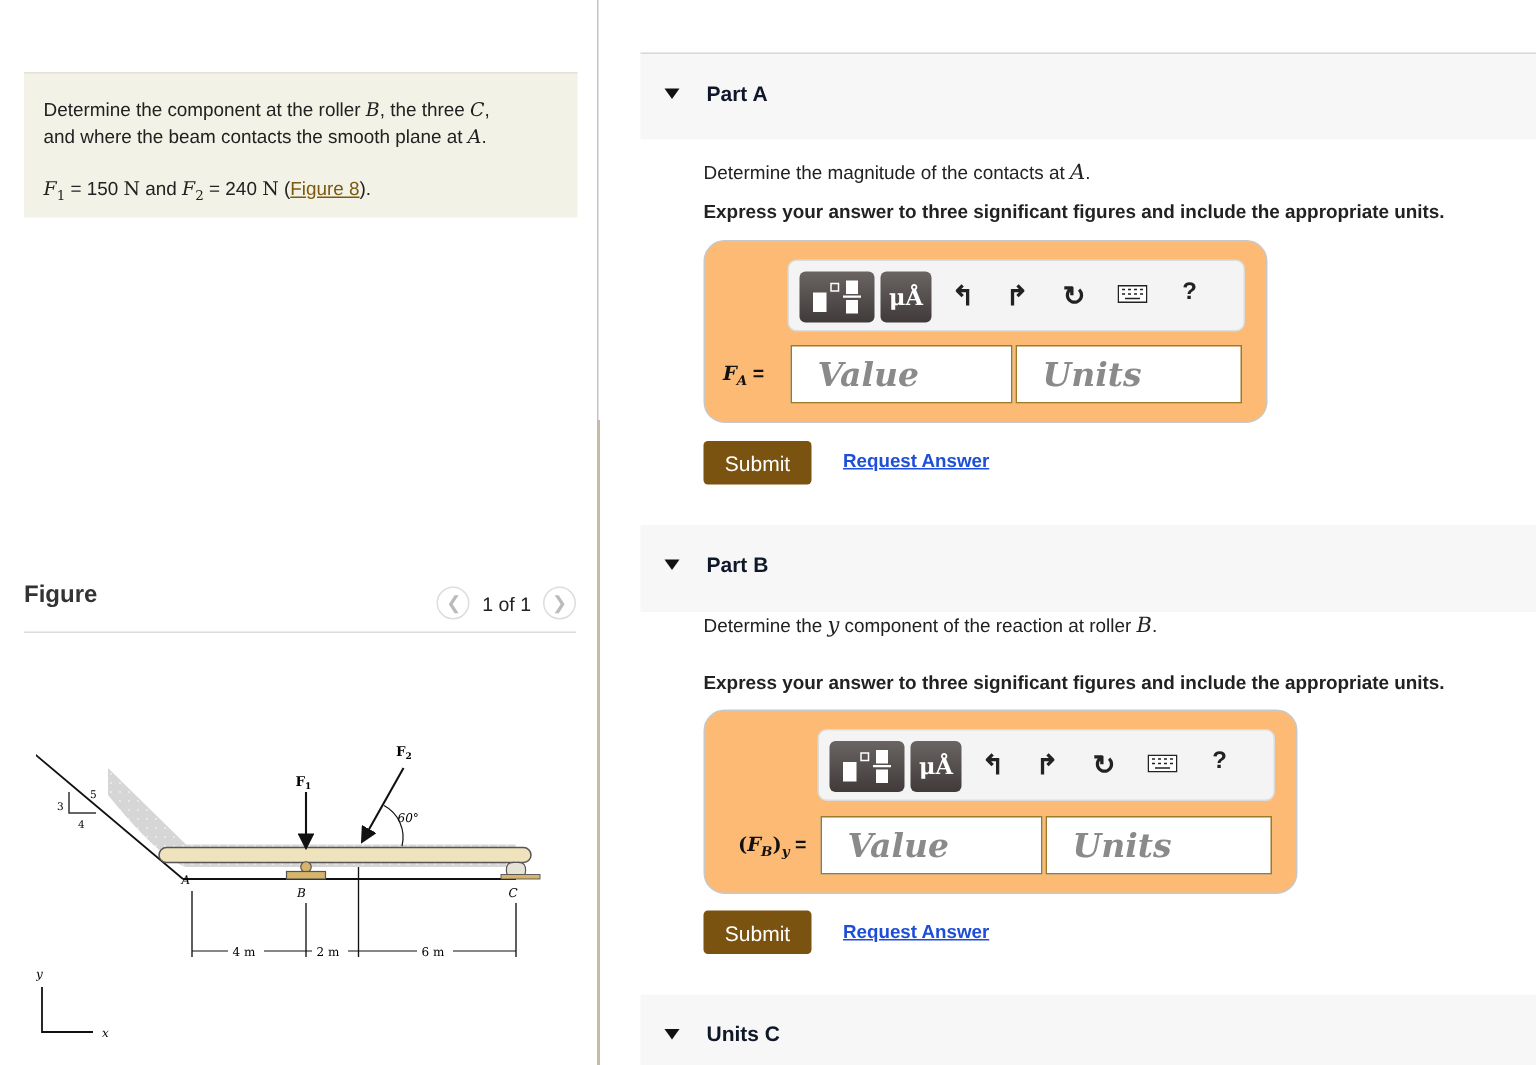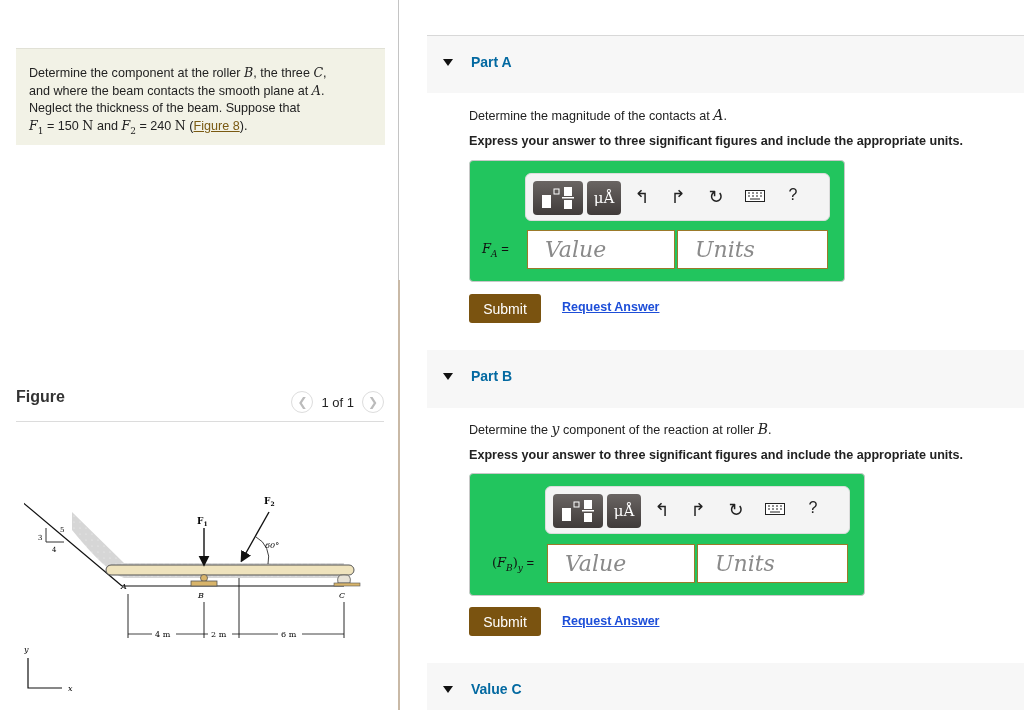--- a/index.html
+++ b/index.html
@@ -28,45 +28,45 @@
 
   
   .divider-top { position: absolute; left: 398px; top: 0; width: 1px; height: 280px; background: #c4c4c4; }
   .divider-bot { position: absolute; left: 398px; top: 280px; width: 2px; height: 430px; background: #c9b9a6; }
 
   
   .part-head { position: absolute; left: 427px; width: 597px; height: 58px; background: #f7f7f7; }
   .part-head.first { border-top: 1px solid #d8d8d8; }
   .caret { position: absolute; left: 16px; top: 23px; width: 0; height: 0;
     border-left: 5px solid transparent; border-right: 5px solid transparent; border-top: 7px solid #111; }
-  .part-title { position: absolute; left: 44px; top: 18px; font-weight: bold; font-size: 14px; color: #0369a1; }
+  .part-title { position: absolute; left: 44px; top: 18px; font-weight: bold; font-size: 14px; color: #0f172a; }
   .q { position: absolute; left: 469px; font-size: 12.6px; color: #222; }
   .q.bold { font-weight: bold; }
 
-  .ans-box { position: absolute; left: 469px; background: #22c55e; border: 1px solid #c8c8c8; border-radius: 4px; }
+  .ans-box { position: absolute; left: 469px; background: #fdba74; border: 1px solid #c8c8c8; border-radius: 14px; font-weight: bold; }
   .toolbar { position: absolute; height: 48px; background: #f4f4f4; border: 1px solid #dcdcdc; border-radius: 6px; }
   .tb-dark { position: absolute; top: 7px; height: 34px; background: linear-gradient(#6a6563, #403b3a);
     border-radius: 4px; color: #fff; display: flex; align-items: center; justify-content: center; }
   .tb-icon { position: absolute; top: 12px; font-size: 18px; color: #222; width: 24px; text-align: center; }
   .eq-label { position: absolute; font-size: 13px; color: #111; }
   .field { position: absolute; height: 39px; border: 1px solid #9b7a2a; background: #fff;
     font-family: "DejaVu Serif", serif; font-style: italic; font-size: 22px; color: #8a8a8a; padding: 6px 0 0 17px; }
 
   .submit { position: absolute; left: 469px; width: 72px; height: 29px; background: #7a5310; color: #fff;
     border-radius: 3px; font-size: 14px; display: flex; align-items: center; justify-content: center; }
   .req { position: absolute; left: 562px; font-size: 12.5px; font-weight: bold; color: #1d4ed8; text-decoration: underline; }
 </style>
 </head>
 <body>
 
 <div id="left">
   <div class="problem">
     <span>Determine the component at the roller </span><span class="math">B</span><span>, the three </span><span class="math">C</span><span>,</span><br>
     <span>and where the beam contacts the smooth plane at </span><span class="math">A</span><span>.</span><br>
-    <span>Neglect the thickness of the beam. Suppose that</span><br>
+    <br>
     <span class="math">F</span><sub class="mathr" style="font-size:9px">1</sub><span> = 150 </span><span class="mathr">N</span><span> and </span><span class="math">F</span><sub class="mathr" style="font-size:9px">2</sub><span> = 240 </span><span class="mathr">N</span><span> (</span><a>Figure 8</a><span>).</span>
   </div>
 
   <div class="fig-head">
     <div class="fig-title">Figure</div>
     <div class="pager">
       <div class="pg-btn">
           <span>❮</span>
         </div>
       <span>1 of 1</span>
@@ -177,21 +177,21 @@
   <div class="field" style="left:207px; top:69px; width:151px;">Units</div>
 </div>
 
 <div class="submit" style="top:294px;">Submit</div>
 <div class="req" style="top:300px;">Request Answer</div>
 
 <div class="part-head" style="top:350px;">
   <div class="caret"></div>
   <div class="part-title">Part B</div>
 </div>
-<div class="q" style="top:421px;text-align:right;">
+<div class="q" style="top:409px;text-align:right;">
   <span>Determine the </span><span class="math" style="font-size:14px">y</span><span> component of the reaction at roller </span><span class="math" style="font-size:14px">B</span><span>.</span>
 </div>
 <div class="q bold" style="top:448px;">Express your answer to three significant figures and include the appropriate units.</div>
 
 <div class="ans-box" style="top:473px; width:396px; height:123px;">
   <div class="toolbar" style="left:75px; top:12px; width:305px;">
     <div class="tb-dark" style="left:7px; width:50px;">
       <svg width="38" height="24" viewBox="0 0 38 24">
         <rect x="3" y="9" width="9" height="13" fill="#fff"></rect>
         <rect x="15" y="3" width="5" height="5" fill="none" stroke="#fff" stroke-width="1"></rect>
@@ -217,14 +217,14 @@
   </div>
   <div class="field" style="left:77px; top:70px; width:148px;">Value</div>
   <div class="field" style="left:227px; top:70px; width:151px;">Units</div>
 </div>
 
 <div class="submit" style="top:607px;">Submit</div>
 <div class="req" style="top:614px;">Request Answer</div>
 
 <div class="part-head" style="top:663px; height:47px;">
   <div class="caret"></div>
-  <div class="part-title">Value C</div>
+  <div class="part-title">Units C</div>
 </div>
 
 </body></html>

